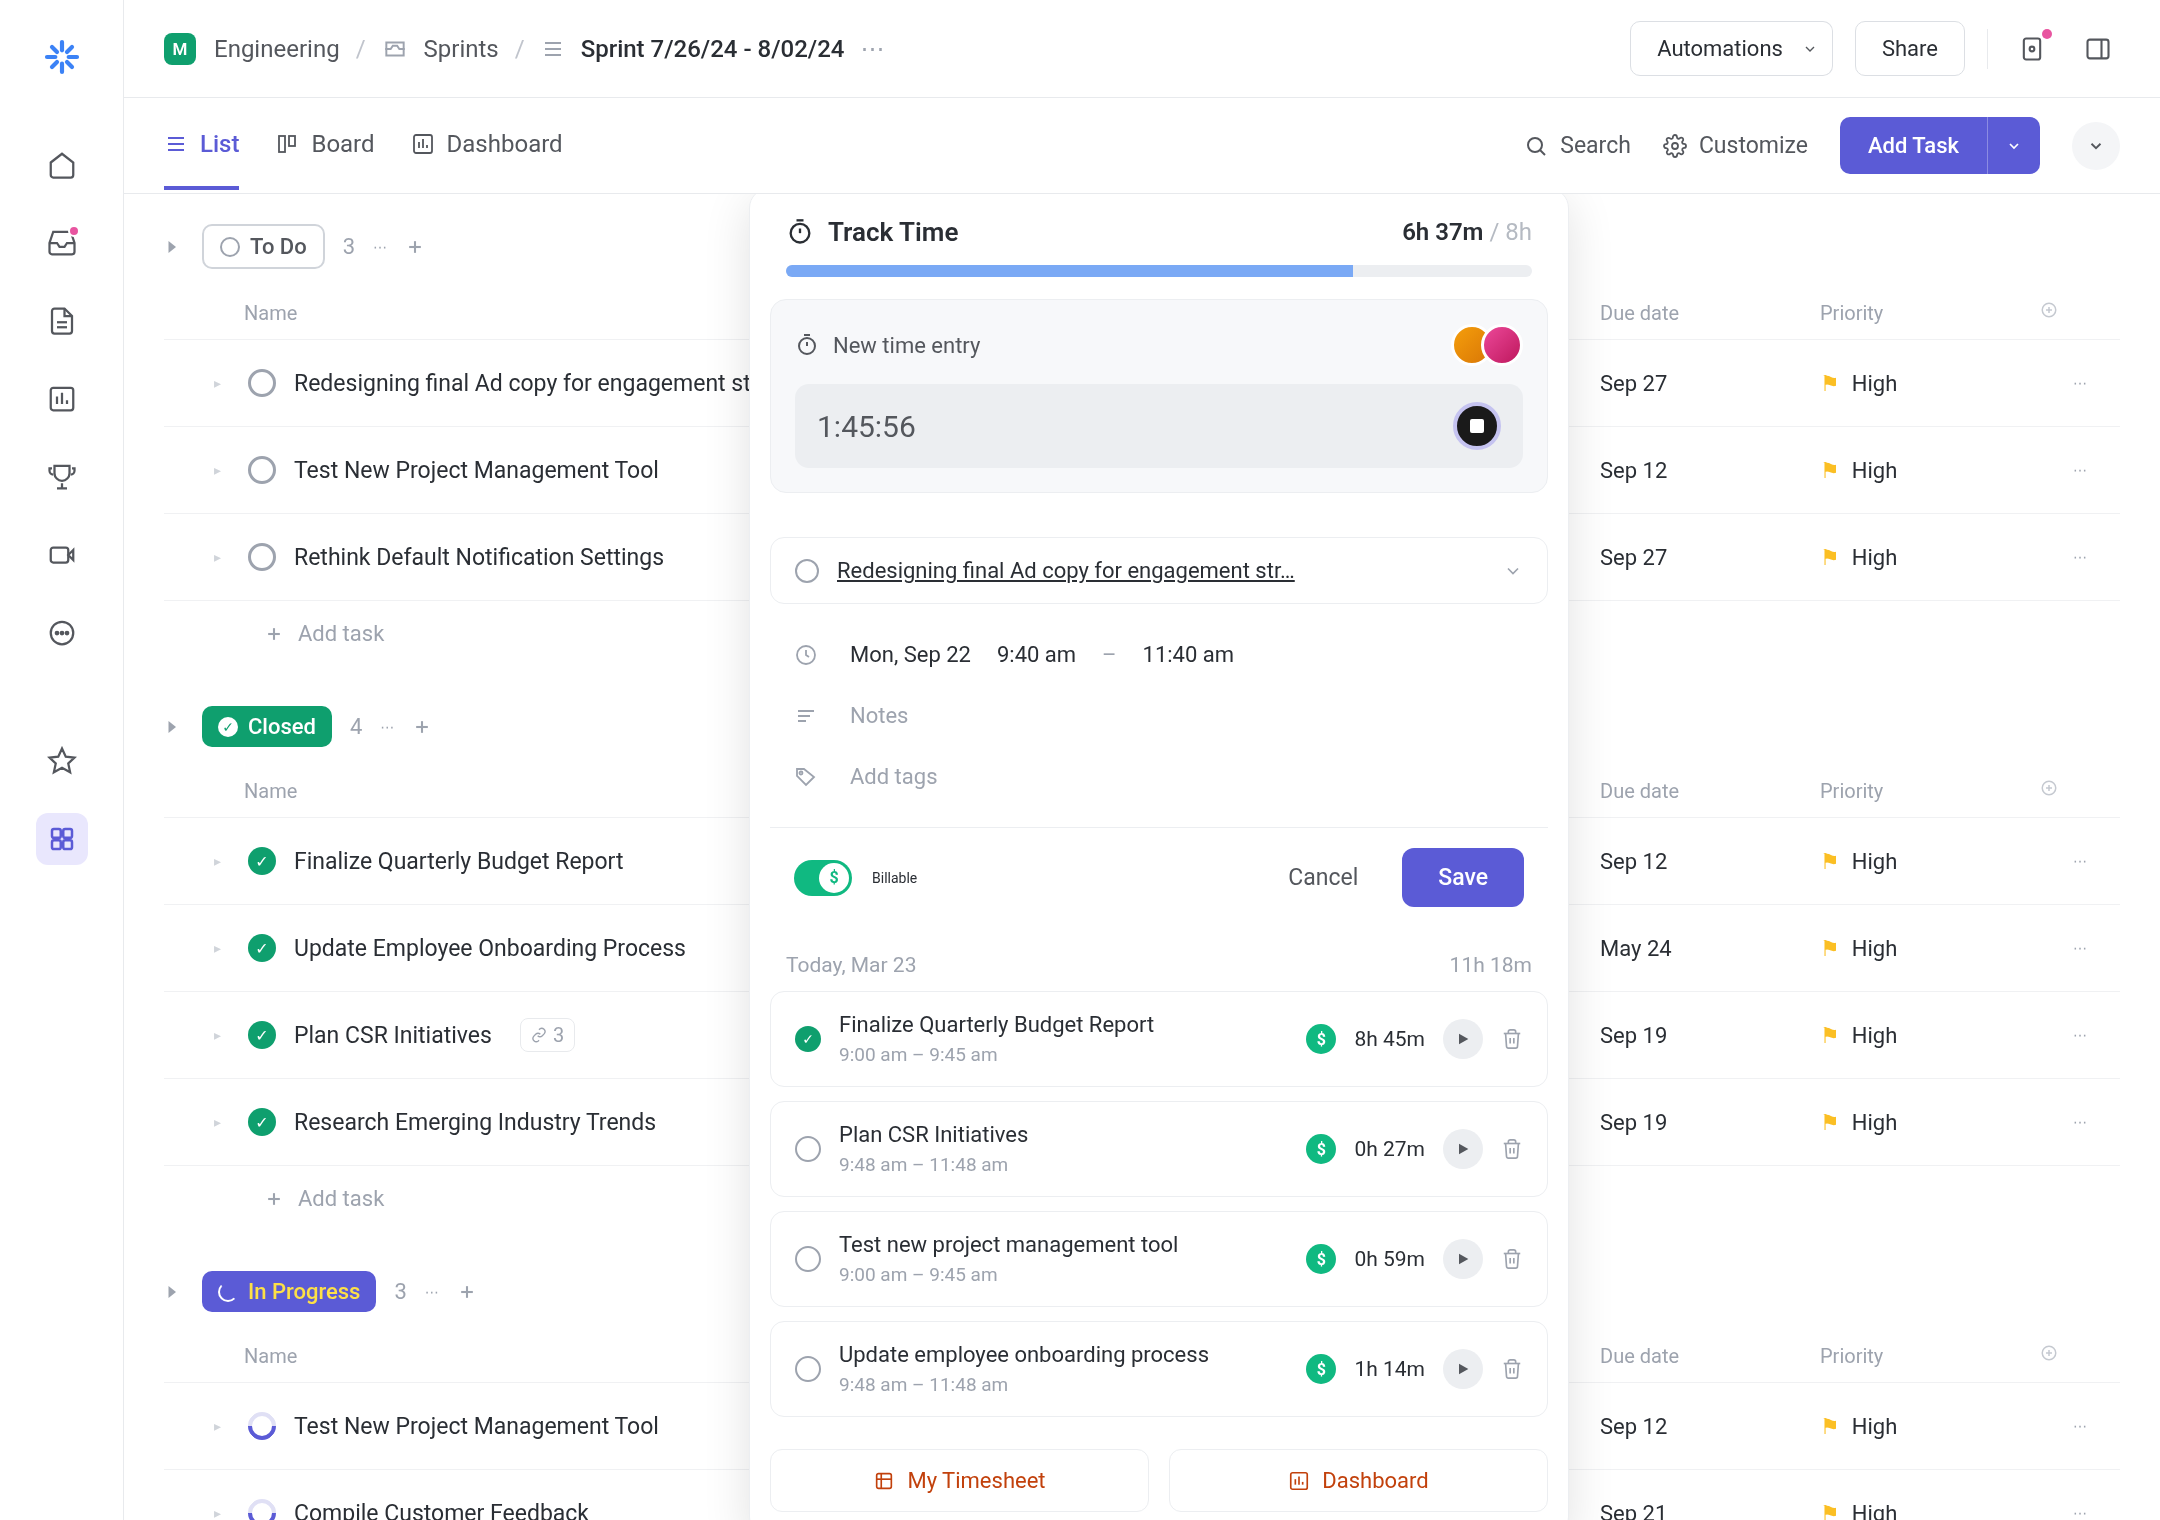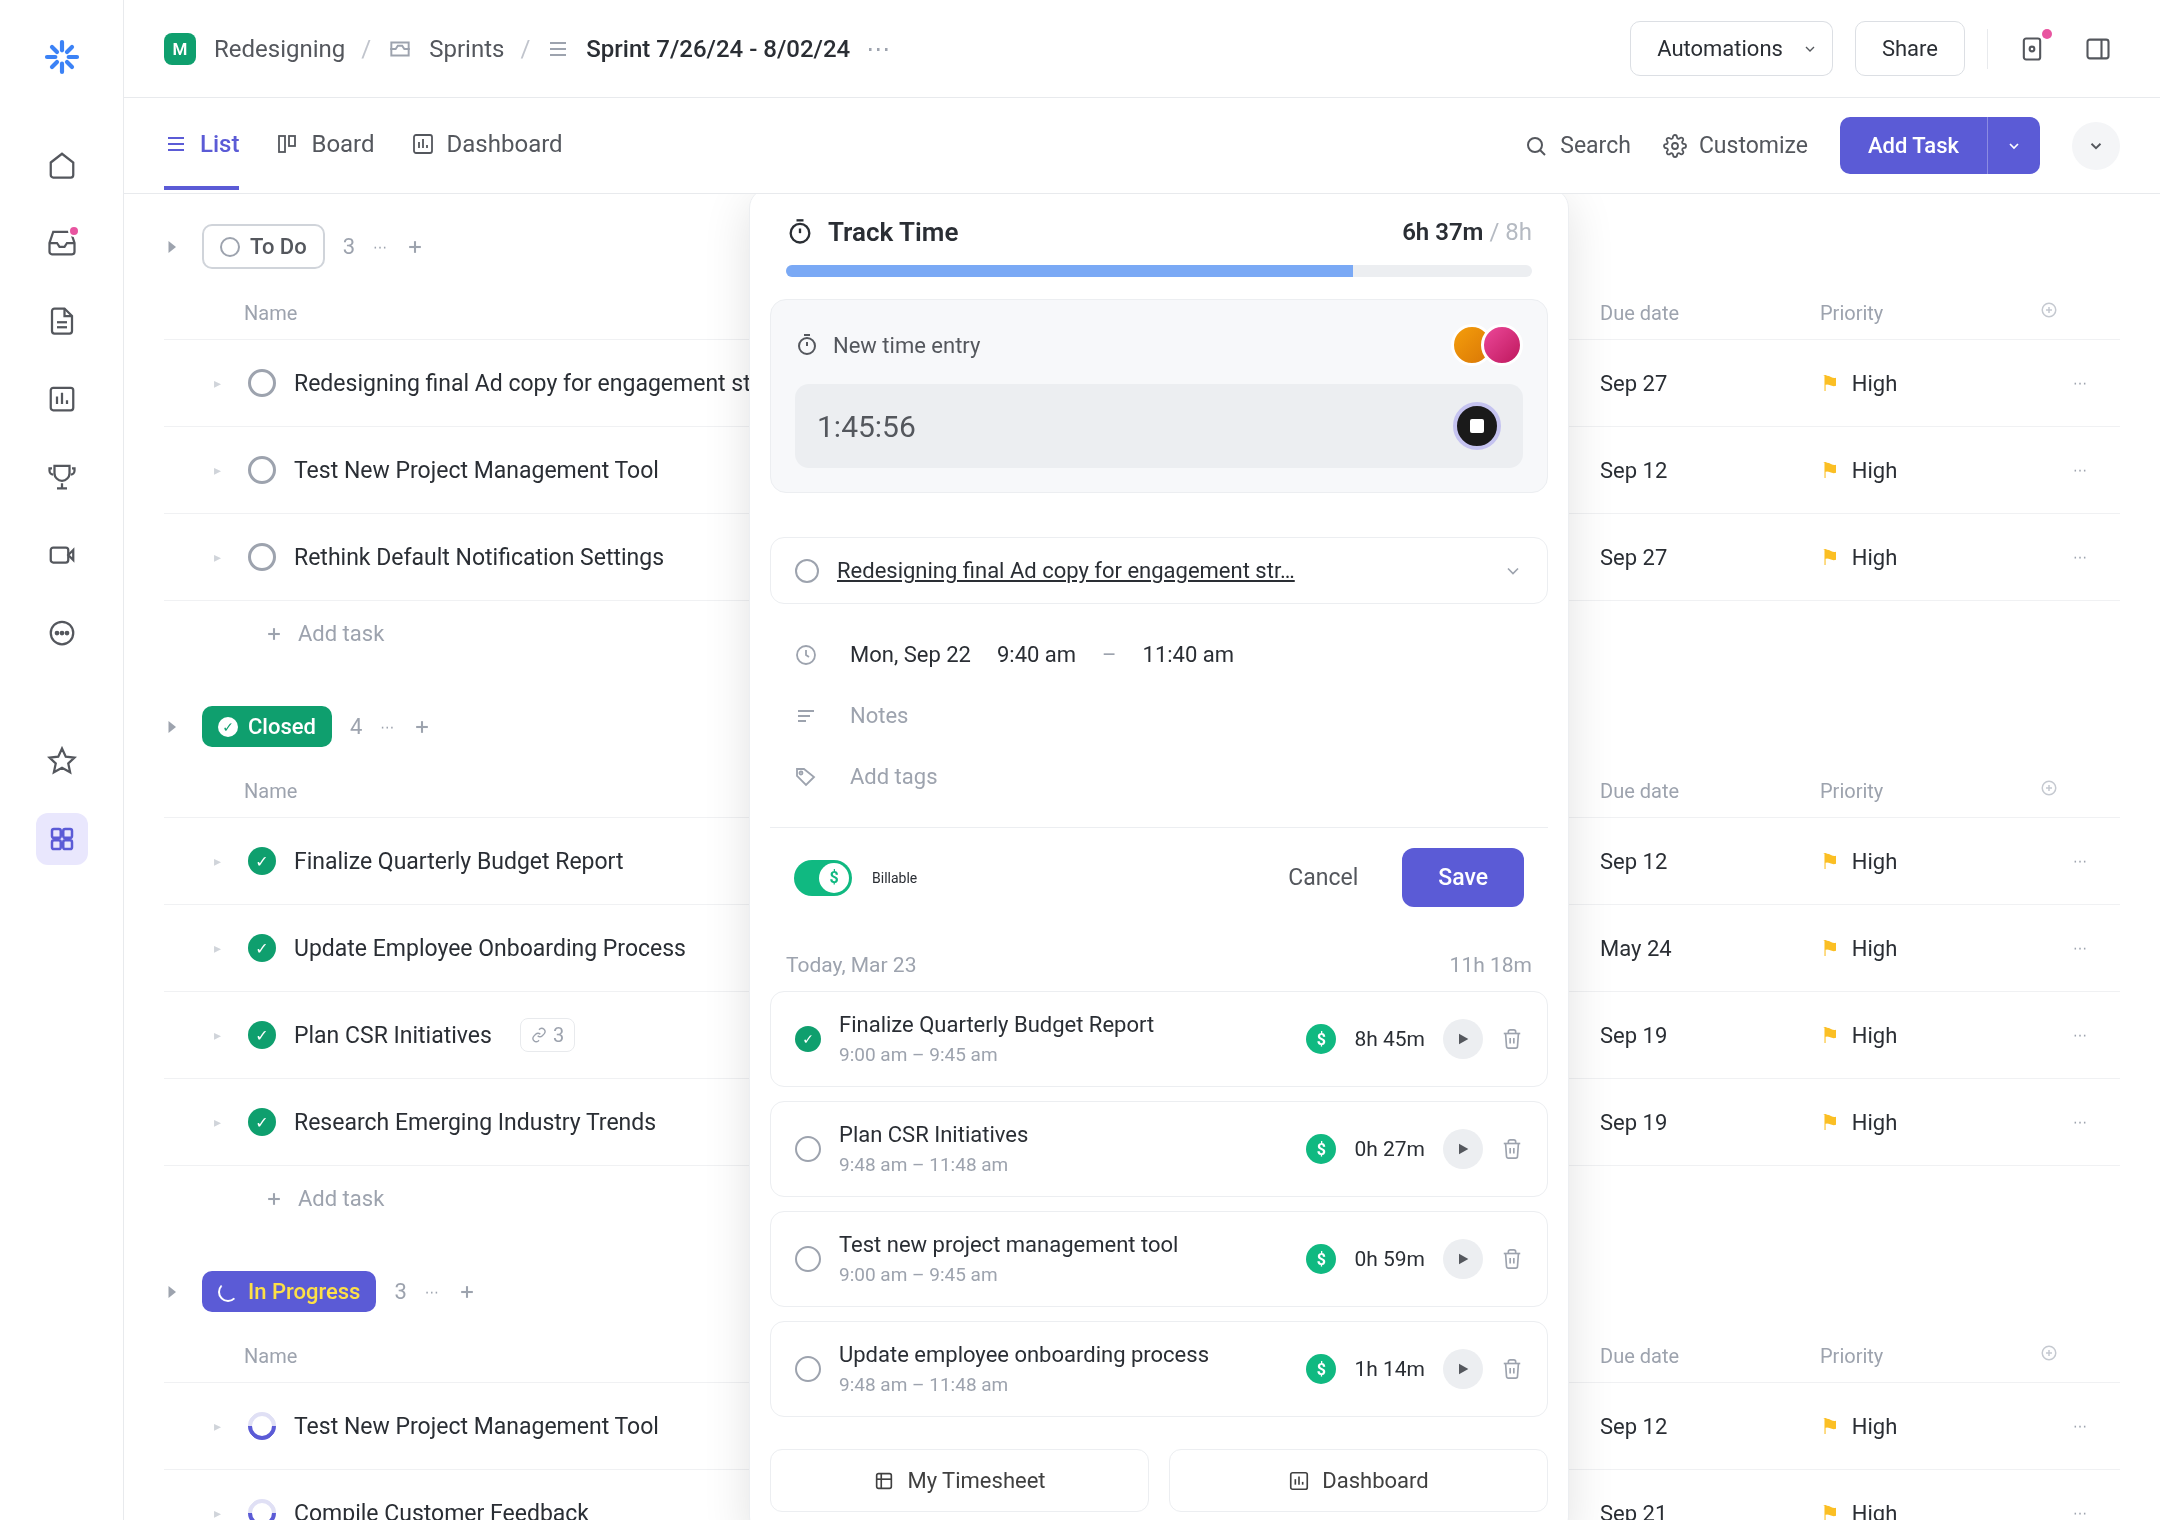--- a/index.html
+++ b/index.html
@@ -121,21 +121,21 @@
 .tp-entry .st-check{width:26px;height:26px;border-radius:50%;background:#0f9f6e;color:#fff;display:flex;align-items:center;justify-content:center;font-size:14px;flex-shrink:0;}
 .tp-entry .st-ring{width:26px;height:26px;border:2.5px solid #9da3ae;border-radius:50%;flex-shrink:0;}
 .tp-entry-body{flex:1;min-width:0;}
 .tp-entry-title{font-size:22px;color:#2a2e34;}
 .tp-entry-time{font-size:19px;color:#9da3ae;margin-top:6px;}
 .tp-dollar{width:30px;height:30px;border-radius:50%;background:#10b981;color:#fff;display:flex;align-items:center;justify-content:center;font-size:16px;font-weight:bold;}
 .tp-dur{font-size:21px;color:#2a2e34;white-space:nowrap;}
 .tp-play{width:40px;height:40px;border-radius:50%;background:#eceef1;display:flex;align-items:center;justify-content:center;cursor:pointer;color:#54575d;}
 .tp-trash{cursor:pointer;color:#9da3ae;}
 .tp-bottom{margin:18px 20px 24px;display:flex;gap:20px;}
-.tp-bottom-btn{flex:1;border:1px solid #eceef1;background:#fff;border-radius:12px;padding:18px;font-size:22px;color:#404040;display:flex;align-items:center;justify-content:center;gap:12px;cursor:pointer;}
+.tp-bottom-btn{flex:1;border:1px solid #eceef1;background:#fff;border-radius:12px;padding:18px;font-size:22px;color:#c2410c;display:flex;align-items:center;justify-content:center;gap:12px;cursor:pointer;}
 
 
 .link-chip { display:inline-flex;align-items:center;gap:6px;font-size:20px;color:#9da3ae;border:1px solid #e8eaed;border-radius:8px;padding:4px 10px;margin-left:10px; }
 
 svg { display: block; }
 </style>
 </head>
 <body>
 
 <div class="app">
@@ -217,21 +217,21 @@
           </svg>
         </div>
     </div>
   </div>
 
   <div class="main">
 
     <div class="topbar">
       <div class="crumb-badge">M</div>
       <div class="crumb">
-        <span>Redesigning</span>
+        <span>Engineering</span>
         <span class="sep">/</span>
         <span class="sprint-icon">
             <svg width="26" height="26" viewBox="0 0 24 24" fill="none" stroke="currentColor" stroke-width="1.8">
               <path d="M3 12h5l2-3h4l2 3h5"></path>
               <path d="M4 6h16v12H4z"></path>
             </svg>
           </span>
         <span>Sprints</span>
         <span class="sep">/</span>
         <span class="list-icon">

